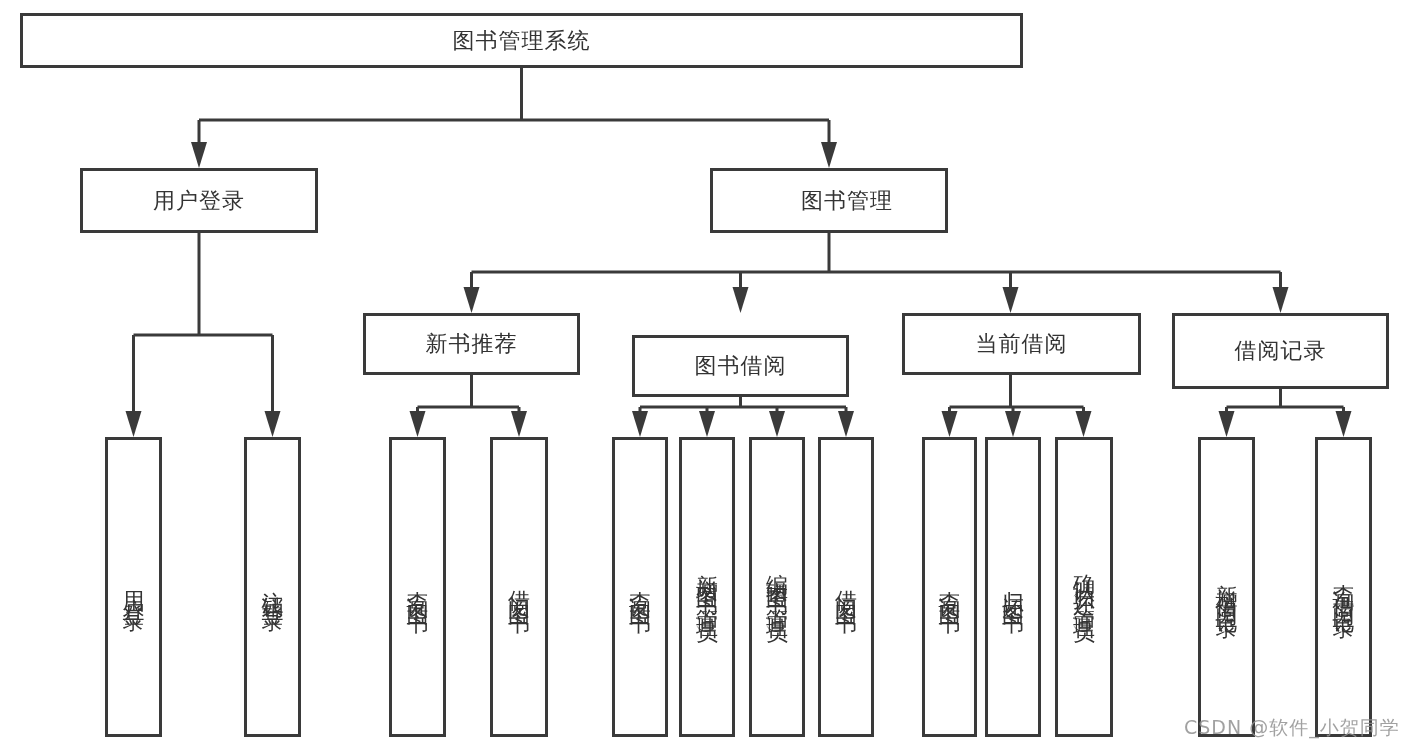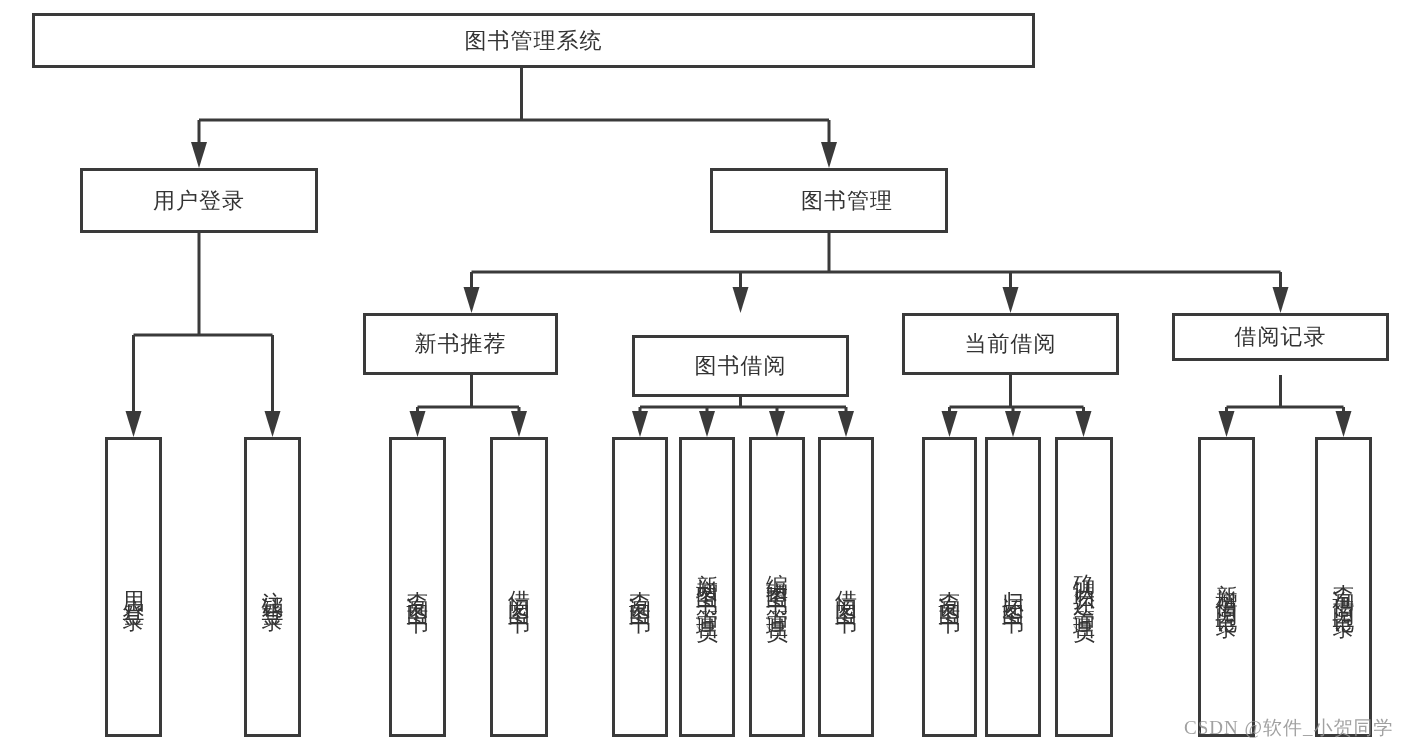--- a/index.html
+++ b/index.html
@@ -32,21 +32,20 @@
     padding:6px 0;
   }
   .watermark{
     position:absolute;
     left:1184px;top:715px;
     font-size:19px;
     color:rgba(145,145,145,0.85);
     letter-spacing:1px;
     z-index:2;
     white-space:nowrap;
-    font-family:Liberation Serif, serif;
   }
 </style>
 </head>
 <body>
 
 <div class="canvas">
 
   <svg class="wires" viewBox="0 0 1405 747" xmlns="http://www.w3.org/2000/svg">
     <g stroke="#3a3a3a" stroke-width="3" fill="none">
 
@@ -80,29 +79,29 @@
       <polygon points="769,411 785,411 777,437"></polygon>
       <polygon points="838,411 854,411 846,437"></polygon>
       <polygon points="941.5,411 957.5,411 949.5,437"></polygon>
       <polygon points="1005,411 1021,411 1013,437"></polygon>
       <polygon points="1075.5,411 1091.5,411 1083.5,437"></polygon>
       <polygon points="1218.5,411 1234.5,411 1226.5,437"></polygon>
       <polygon points="1335.5,411 1351.5,411 1343.5,437"></polygon>
     </g>
   </svg>
 
-  <div class="box" style="left:20px;top:13px;width:1003px;height:55px;margin-left:12px;">图书管理系统</div>
+  <div class="box" style="left:20px;top:13px;width:1003px;height:55px;">图书管理系统</div>
 
   <div class="box" style="left:80px;top:168px;width:238px;height:65px;">用户登录</div>
   <div class="box" style="left:710px;top:168px;width:238px;height:65px;padding-left:36px;">图书管理</div>
 
-  <div class="box" style="left:363px;top:313px;width:195px;height:62px;">新书推荐</div>
+  <div class="box" style="left:363px;top:313px;width:217px;height:62px;">新书推荐</div>
   <div class="box" style="left:632px;top:313px;width:217px;height:62px;margin-top:22px;">图书借阅</div>
-  <div class="box" style="left:902px;top:313px;width:217px;height:62px;">当前借阅</div>
-  <div class="box" style="left:1172px;top:313px;width:217px;height:48px;">借阅记录</div>
+  <div class="box" style="left:902px;top:313px;width:239px;height:62px;">当前借阅</div>
+  <div class="box" style="left:1172px;top:313px;width:217px;height:76px;">借阅记录</div>
 
   <div class="box vbox" style="left:105px;top:437px;width:57px;height:300px;">用户登录</div>
   <div class="box vbox" style="left:244px;top:437px;width:57px;height:300px;">注销登录</div>
 
   <div class="box vbox" style="left:389px;top:437px;width:57px;height:300px;">查询图书</div>
   <div class="box vbox" style="left:490px;top:437px;width:58px;height:300px;">借阅图书</div>
 
   <div class="box vbox" style="left:612px;top:437px;width:56px;height:300px;">查询图书</div>
   <div class="box vbox" style="left:679px;top:437px;width:56px;height:300px;">新增图书（管理员）</div>
   <div class="box vbox" style="left:749px;top:437px;width:56px;height:300px;">编辑图书（管理员）</div>

